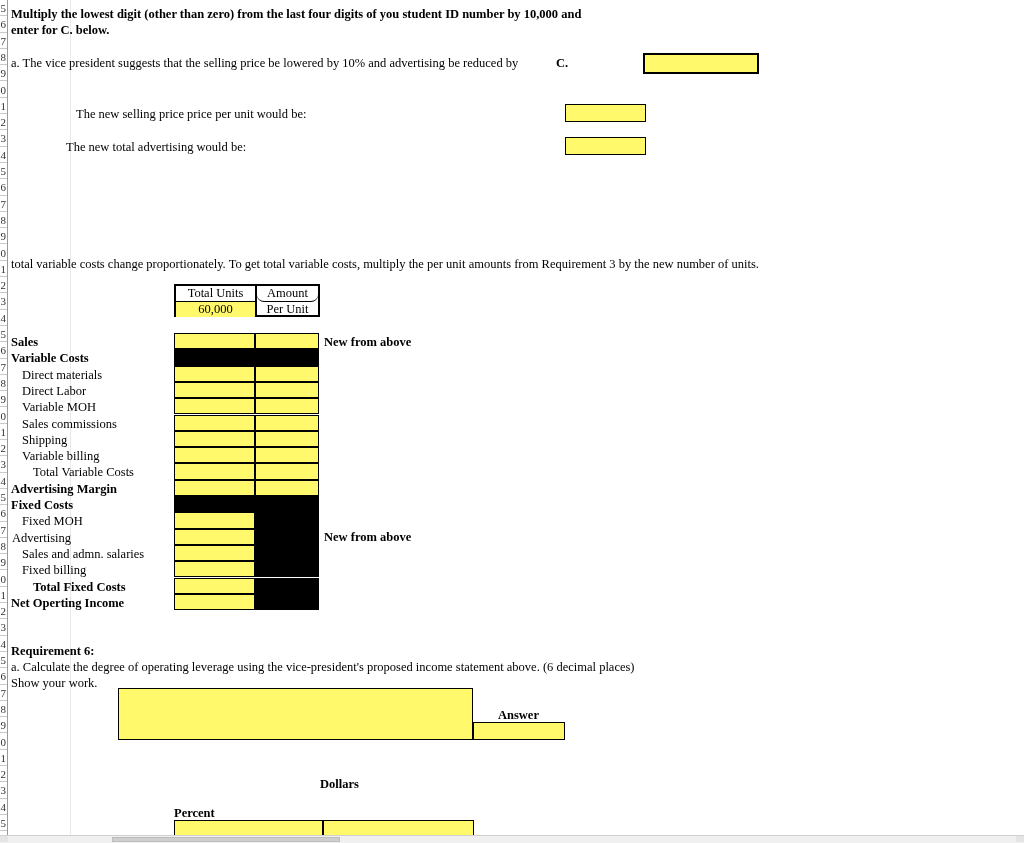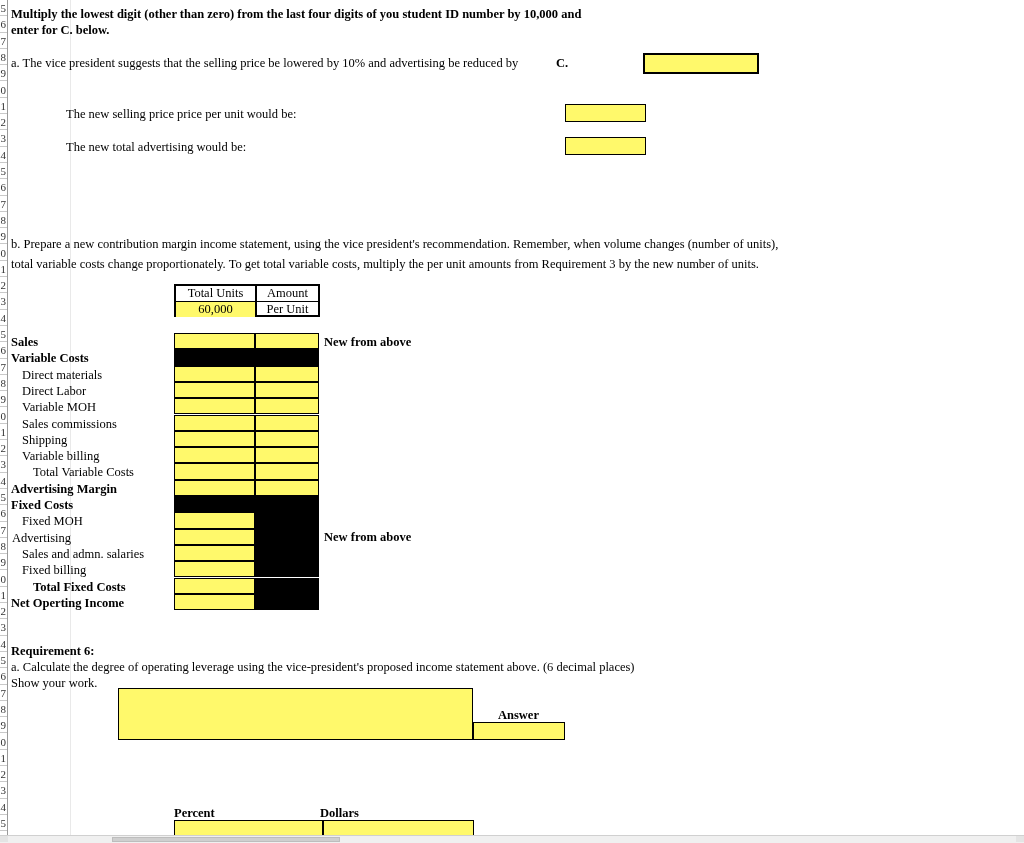--- a/index.html
+++ b/index.html
@@ -130,32 +130,31 @@
     </div>
 
   <div class="txt b" style="left:11px;top:6px;">Multiply the lowest digit (other than zero) from the last four digits of you student ID number by 10,000 and</div>
   <div class="txt b" style="left:11px;top:22px;">enter  for C. below.</div>
 
   <div class="txt" style="left:11px;top:55px;">a.  The vice president suggests that the selling price be lowered by 10%  and advertising be reduced by</div>
   <div class="txt b" style="left:556px;top:55px;">C.</div>
   <div class="ycell thick" style="left:643px;top:53px;width:116px;height:21px;"></div>
 
 
-  <div class="txt" style="left:66px;top:106px;text-align:center;">The new selling price price per unit  would be:</div>
+  <div class="txt" style="left:76px;top:106px;text-align:center;">The new selling price price per unit  would be:</div>
   <div class="ycell" style="left:565px;top:104px;width:81px;height:18px;"></div>
 
   <div class="txt" style="left:66px;top:139px;">The new total advertising would be:</div>
   <div class="ycell" style="left:565px;top:137px;width:81px;height:18px;"></div>
 
-  <div class="txt" style="left:11px;top:236px;">b.  Prepare a new contribution margin income statement, using the vice president's recommendation.  Remember, when volume changes (number of units),</div>
   <div class="txt" style="left:11px;top:256px;">total variable costs change proportionately.  To get total variable costs, multiply the per unit amounts from Requirement 3 by the new number of units.</div>
 
   <div class="minitbl" style="left:174px;top:284px;width:146px;height:33px;">
     <div class="minicell" style="left:0;top:0;width:81px;height:16px;border-right:2px solid #000;border-bottom:1px solid #000;">Total Units</div>
-    <div class="minicell" style="left:81px;top:0;width:61px;height:16px;border-bottom:1px solid #000;">Amount</div>
+    <div class="minicell" style="left:81px;top:0;width:61px;height:16px;border-bottom:1px solid #000;border-radius:7px;">Amount</div>
     <div class="minicell" style="left:0;top:16px;width:81px;height:15px;background:#FFF96B;border-right:2px solid #000;">60,000</div>
     <div class="minicell" style="left:81px;top:16px;width:61px;height:15px;">Per Unit</div>
   </div>
 
   <div id="is-labels">
       <div class="txt b" style="left: 11px; top: 334px;">Sales</div>
       <div class="txt b" style="left: 11px; top: 350.3px;">Variable Costs</div>
       <div class="txt" style="left: 22px; top: 366.6px;">Direct materials</div>
       <div class="txt" style="left: 22px; top: 382.9px;">Direct Labor</div>
       <div class="txt" style="left: 22px; top: 399.2px;">Variable MOH</div>
@@ -215,21 +214,21 @@
   <div class="txt b" style="left:11px;top:643px;">Requirement 6:</div>
   <div class="txt" style="left:11px;top:659px;">a.  Calculate the degree of operating leverage using the vice-president's proposed income statement above. (6 decimal places)</div>
   <div class="txt" style="left:11px;top:675px;">Show your work.</div>
 
   <div class="ycell" style="left:118px;top:688px;width:355px;height:52px;border:1.5px solid #000;"></div>
   <div class="txt b" style="left:498px;top:707px;">Answer</div>
   <div class="ycell" style="left:473px;top:722px;width:92px;height:18px;border:1.5px solid #000;"></div>
 
 
   <div class="txt b" style="left:174px;top:805px;">Percent</div>
-  <div class="txt b" style="left:320px;top:805px;">Dollars</div>
+  <div class="txt b" style="left:320px;top:776px;">Dollars</div>
   <div class="ycell" style="left:174px;top:820px;width:149px;height:16px;border:1.5px solid #000;"></div>
   <div class="ycell" style="left:323px;top:820px;width:151px;height:16px;border:1.5px solid #000;"></div>
 
 </div>
 
 <div class="hscroll">
   <div class="arrowL"></div>
   <div class="thumb"></div>
   <div class="arrowR"></div>
 </div>

